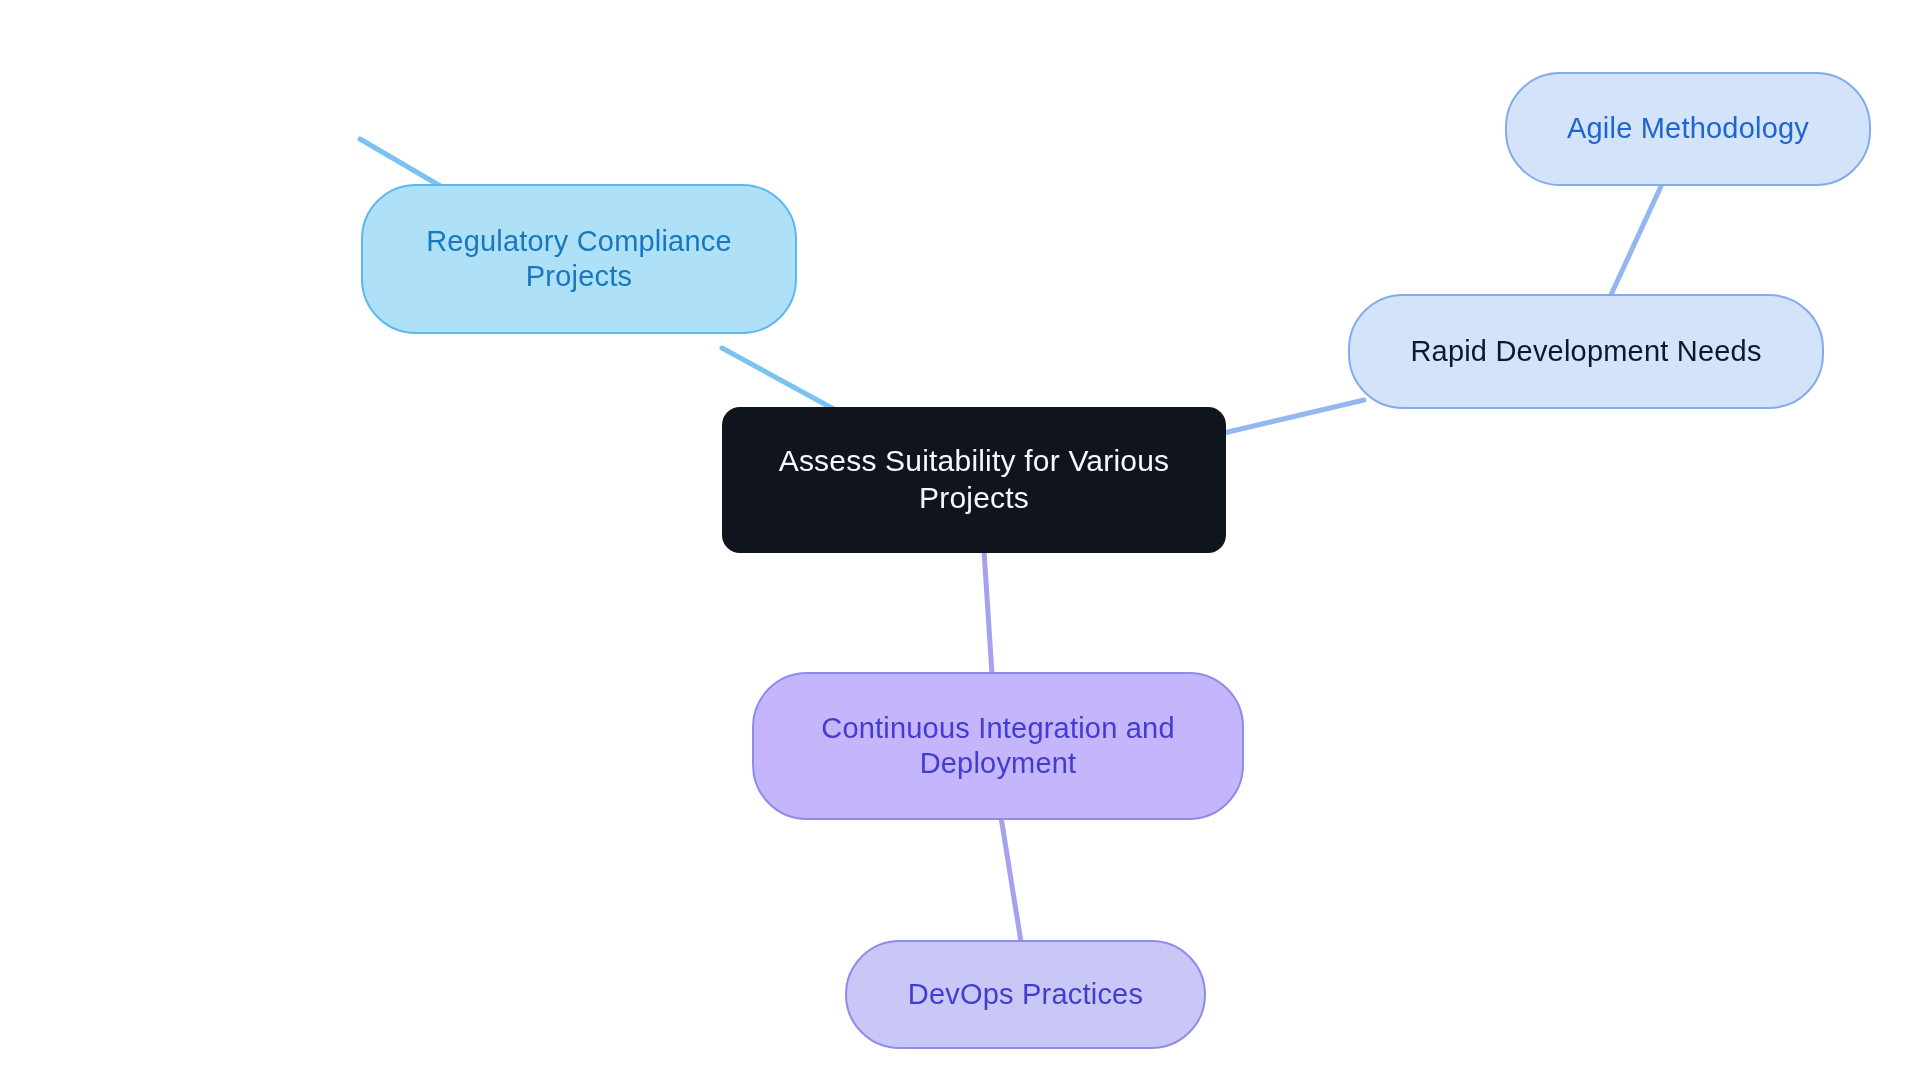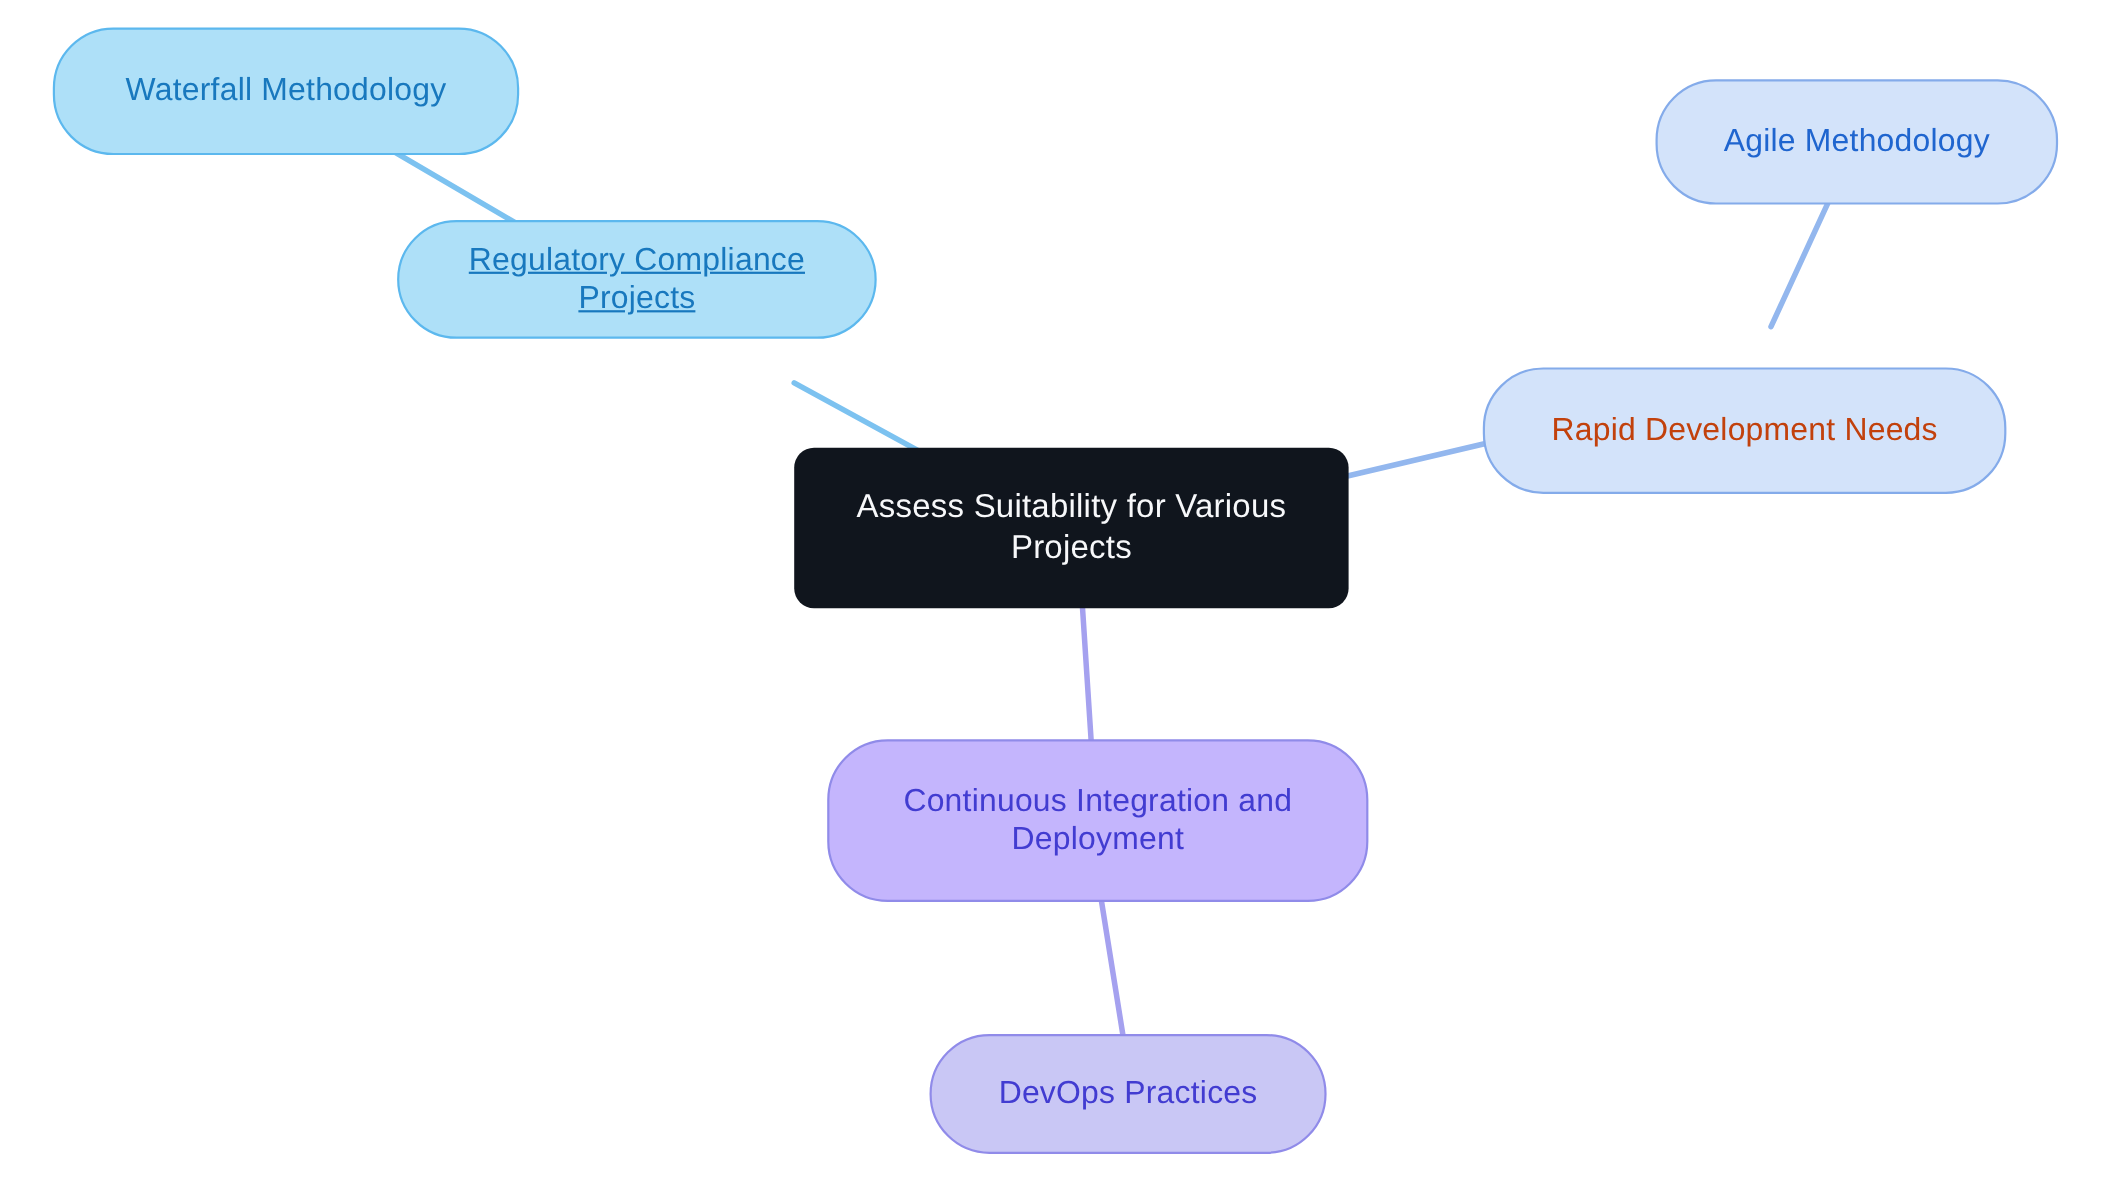--- a/index.html
+++ b/index.html
@@ -42,21 +42,21 @@
     letter-spacing: 0.2px;
   }
   .node.root {
     border: none;
     border-radius: 18px;
     font-size: 30px;
     padding: 0 24px;
   }
   
   #n-waterfall  { left: 48px;   top: 25px;  width: 424px; height: 116px; }
-  #n-regulatory { left: 361px;  top: 200px; width: 436px; height: 108px; text-decoration: underline; }
+  #n-regulatory { left: 361px;  top: 184px; width: 436px; height: 150px; }
   #n-agile      { left: 1505px; top: 72px;  width: 366px; height: 114px; }
   #n-rapid      { left: 1348px; top: 294px; width: 476px; height: 115px; }
   #n-central    { left: 722px;  top: 407px; width: 504px; height: 146px; }
   #n-continuous { left: 752px;  top: 672px; width: 492px; height: 148px; }
   #n-devops     { left: 845px;  top: 940px; width: 361px; height: 109px; }
 </style>
 </head>
 <body>
 
 <div class="canvas" style="background: rgb(255, 255, 255);">
@@ -65,25 +65,24 @@
     <line x1="360" y1="139" x2="478" y2="208" stroke="#7CC2F0"></line>
     <line x1="722" y1="348" x2="841" y2="413" stroke="#7CC2F0"></line>
     <line x1="1662" y1="184" x2="1610" y2="297" stroke="#93B7EE"></line>
     <line x1="1364" y1="400" x2="1224" y2="433" stroke="#93B7EE"></line>
     <line x1="984" y1="551" x2="992" y2="674" stroke="#A5A1EF"></line>
     <line x1="1001" y1="817" x2="1021" y2="942" stroke="#A5A1EF"></line>
   </svg>
 
   <div class="node root" id="n-central" style="background: rgb(16, 21, 29); color: rgb(247, 248, 250);">Assess Suitability for Various Projects</div>
 
-  <div class="node" id="n-waterfall" style="background: rgb(174, 224, 248); color: rgb(24, 120, 190); border-color: rgb(92, 184, 238);">Waterfall Methodology</div>
 
   <div class="node" id="n-regulatory" style="background: rgb(174, 224, 248); color: rgb(24, 120, 190); border-color: rgb(92, 184, 238);">Regulatory Compliance Projects</div>
 
   <div class="node" id="n-agile" style="background: rgb(211, 227, 250); color: rgb(31, 101, 207); border-color: rgb(132, 171, 234); text-align: center;">Agile Methodology</div>
 
-  <div class="node" id="n-rapid" style="background: rgb(211, 227, 250); color: #c2410c; border-color: rgb(132, 171, 234); margin-top: 40px;">Rapid Development Needs</div>
+  <div class="node" id="n-rapid" style="background: rgb(211, 227, 250); color: #0f172a; border-color: rgb(132, 171, 234);">Rapid Development Needs</div>
 
   <div class="node" id="n-continuous" style="background: #c4b5fd; color: rgb(66, 60, 209); border-color: rgb(144, 139, 233);">Continuous Integration and Deployment</div>
 
   <div class="node" id="n-devops" style="background: rgb(201, 199, 245); color: rgb(66, 60, 209); border-color: rgb(144, 139, 233);">DevOps Practices</div>
 
 </div>
 
 </body></html>

